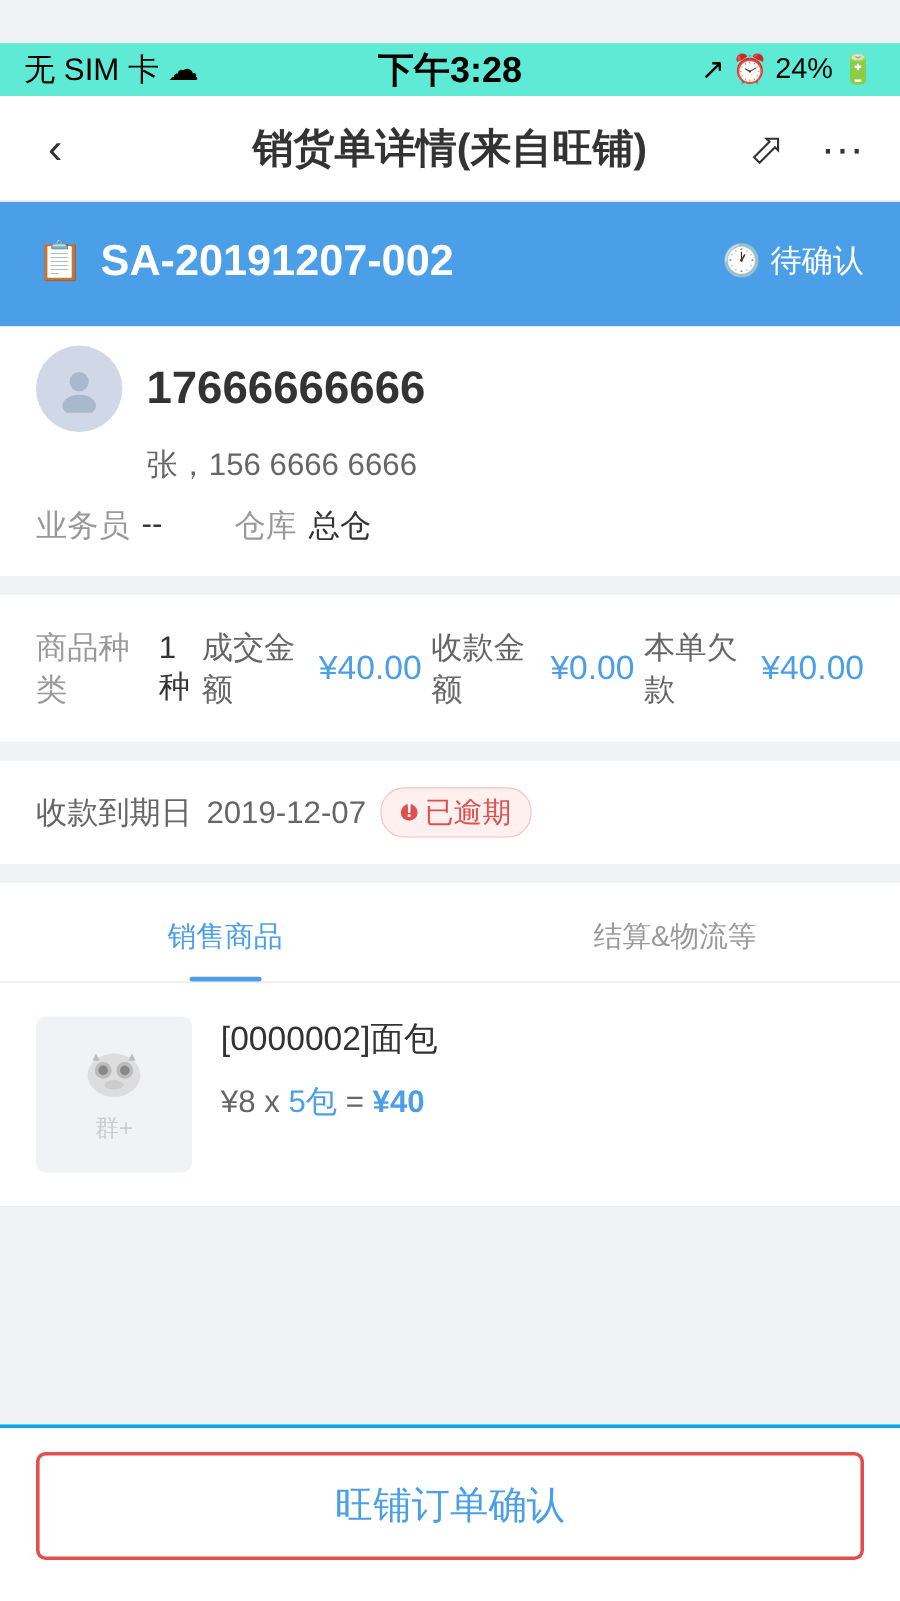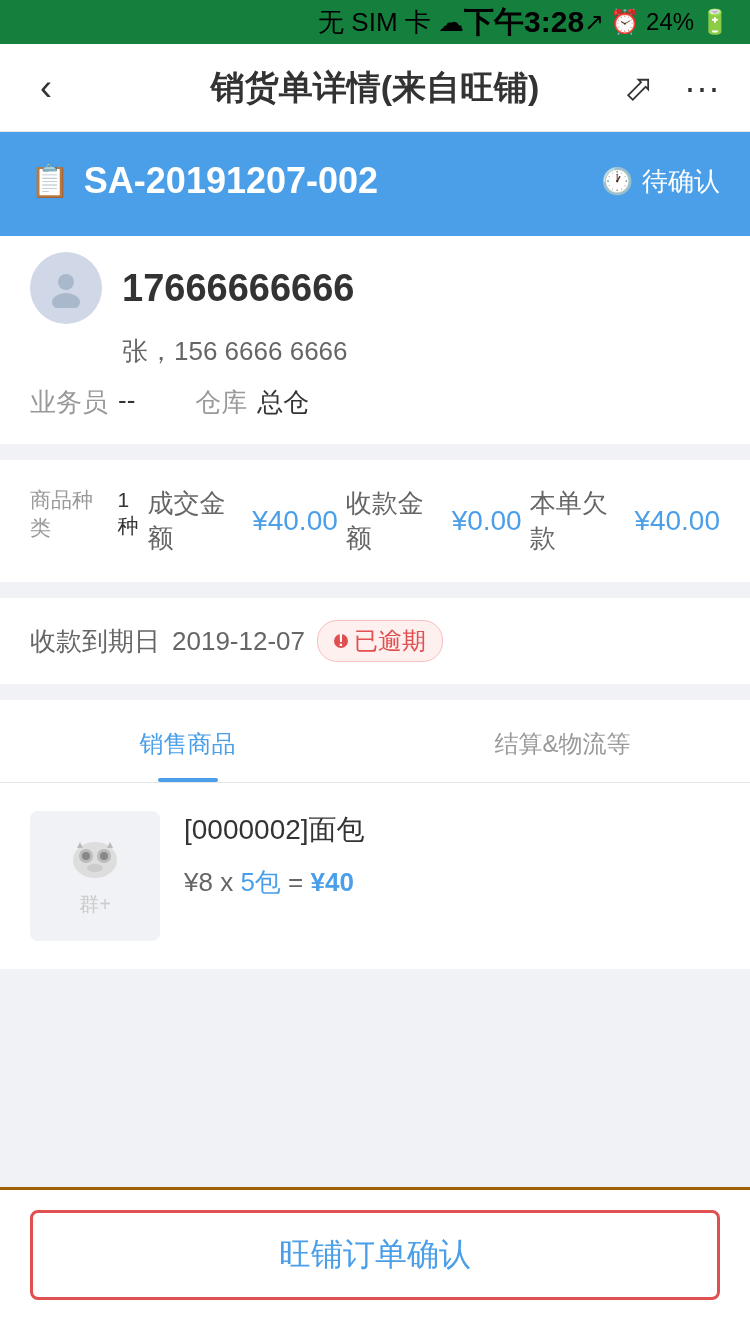--- a/index.html
+++ b/index.html
@@ -8,28 +8,29 @@
       font-family: -apple-system, "PingFang SC", "Helvetica Neue", Arial, sans-serif;
       background: #f0f2f5;
       width: 750px;
       min-height: 1334px;
       overflow-x: hidden;
       font-size: 28px;
     }
 
     
     .status-bar {
-      background: #15803d;
+      background: #5eead4;
       height: 44px;
       display: flex;
       align-items: center;
-      justify-content: flex-end;
+      justify-content: space-between;
       padding: 0 20px;
       font-size: 26px;
       font-weight: 500;
+      margin-top: 36px;
     }
     .status-left { display: flex; align-items: center; gap: 8px; }
     .status-center { font-size: 30px; font-weight: 600; }
     .status-right { display: flex; align-items: center; gap: 6px; font-size: 24px; }
 
     
     .nav-bar {
       background: #fff;
       height: 88px;
       display: flex;
@@ -158,21 +159,21 @@
       padding: 26px 30px;
       margin-bottom: 16px;
       display: flex;
       align-items: flex-start;
       justify-content: space-between;
     }
     .summary-left {
       display: flex;
       align-items: center;
       gap: 10px;
-      font-size: 21px;
+      font-size: 26px;
       color: #666;
     }
     .summary-left-label { color: #999; }
     .summary-left-value { color: #333; }
     .summary-right {
       display: flex;
       flex-direction: row;
       align-items: flex-end;
       gap: 8px;
     }
@@ -304,21 +305,21 @@
     }
 
     
     .bottom-bar {
       position: fixed;
       bottom: 0;
       left: 0;
       width: 750px;
       background: #fff;
       padding: 20px 30px 34px;
-      border-top: 3px solid #a16207;
+      border-top: 3px solid #0ea5e9;
     }
     .confirm-btn {
       width: 100%;
       height: 90px;
       background: #fff;
       border: 3px solid #e05050;
       border-radius: 8px;
       font-size: 32px;
       font-weight: 500;
       color: #4a9fe8;

